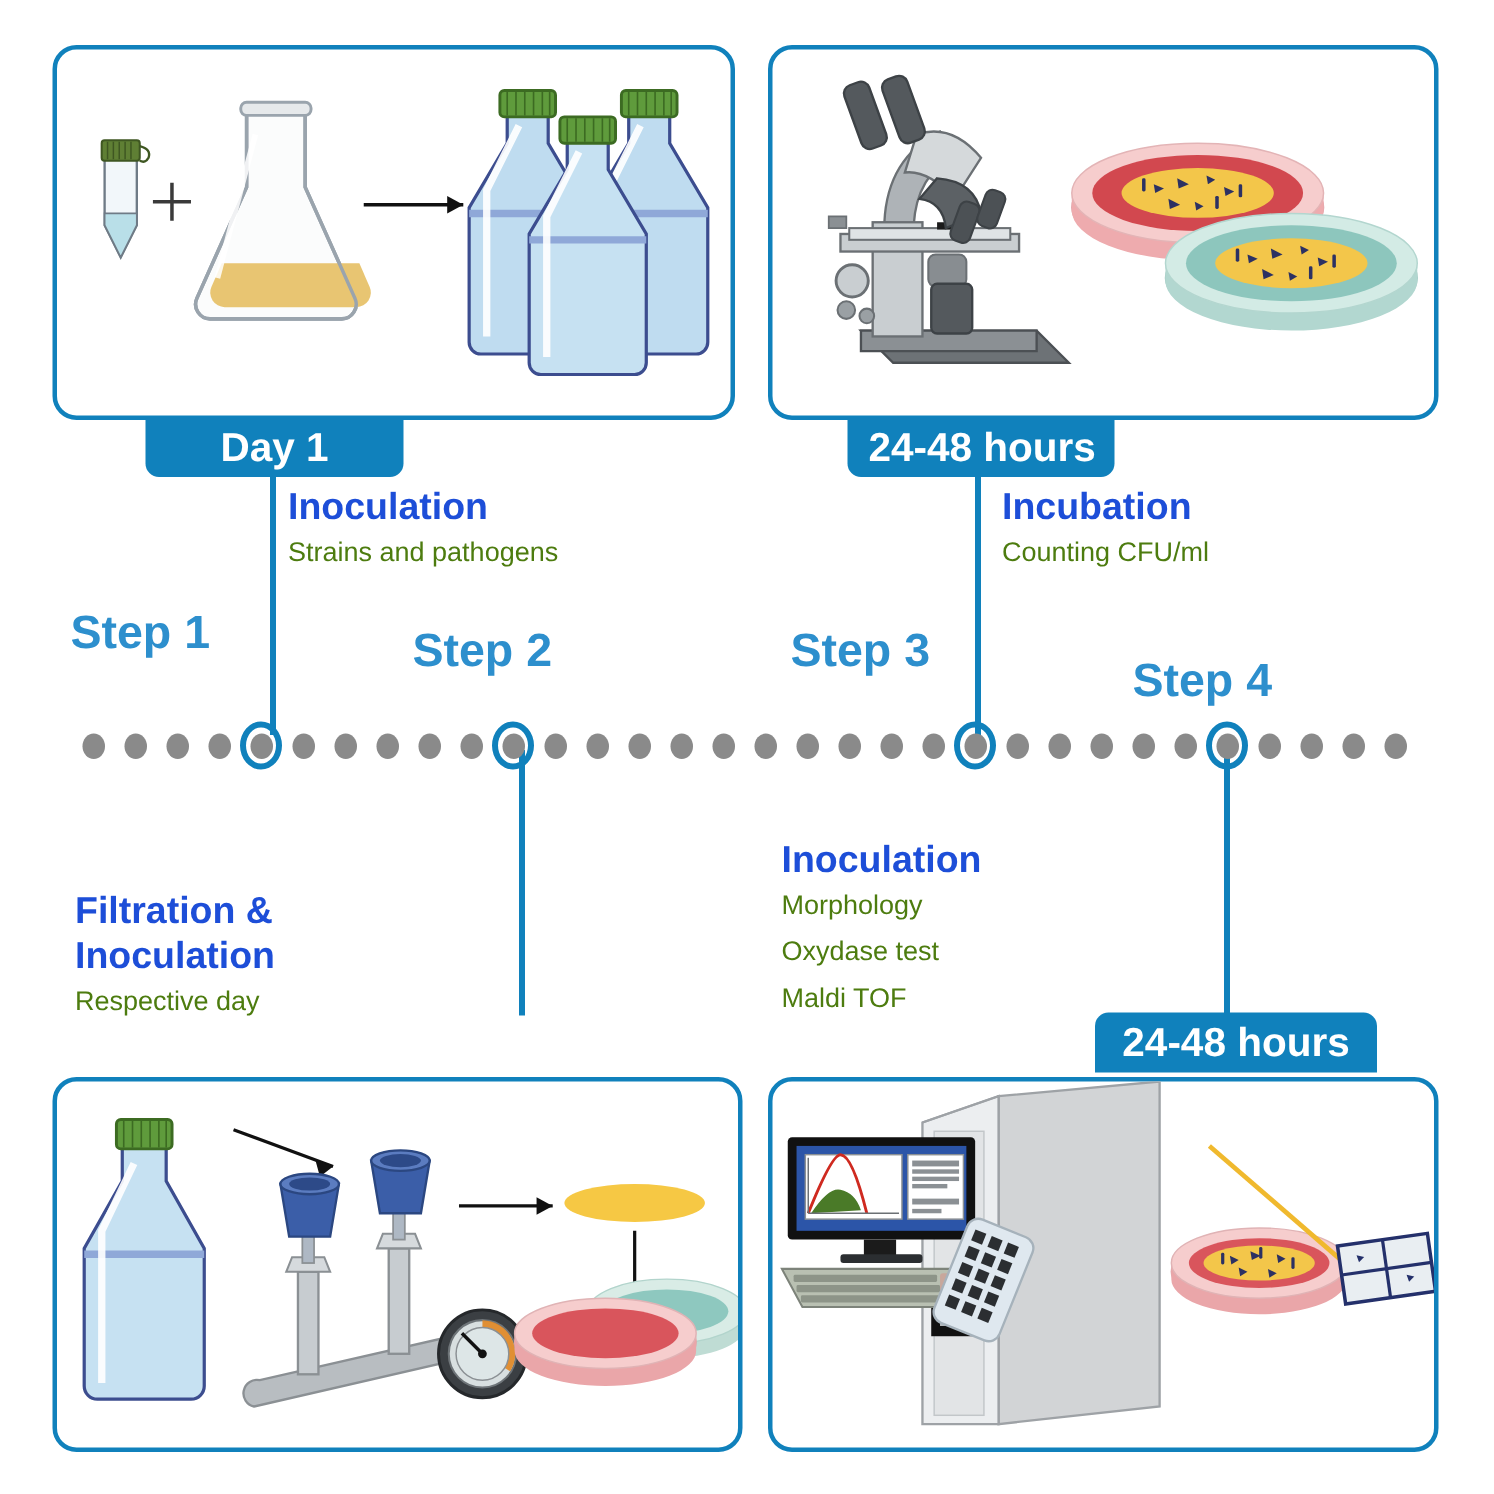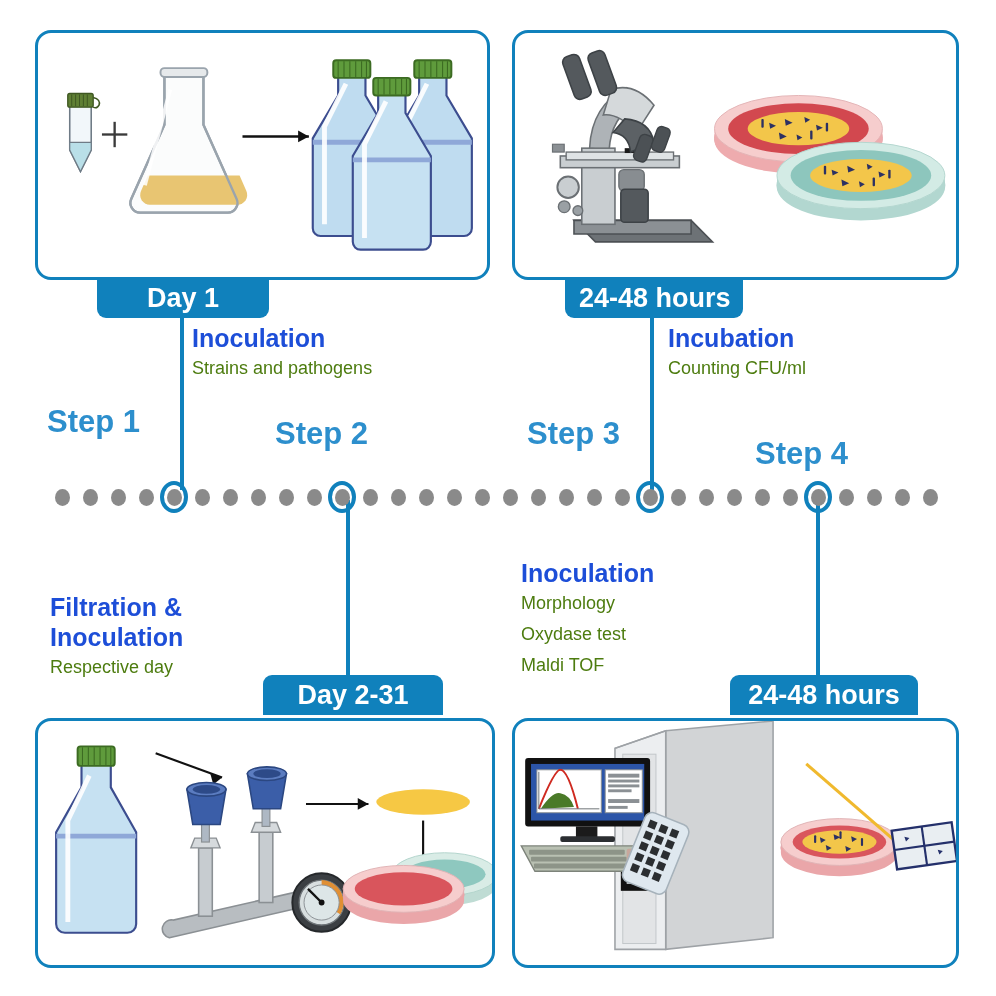--- a/index.html
+++ b/index.html
@@ -445,21 +445,20 @@
         <line x1="417" y1="108" x2="417" y2="148" stroke="#24306b" stroke-width="2.2"></line>
         <line x1="386" y1="128" x2="448" y2="128" stroke="#24306b" stroke-width="2.2"></line>
         <path d="M398 116 l5 2 l-4 3 z" fill="#24306b"></path>
         <path d="M430 134 l5 2 l-4 3 z" fill="#24306b"></path>
       </g>
     </svg>
   </div>
 
   <div class="badge down" id="badge-1">Day 1</div>
   <div class="badge down" id="badge-2">24-48 hours</div>
-  <div class="badge up" id="badge-3">Day 2-31</div>
   <div class="badge up" id="badge-4">24-48 hours</div>
 
   <div class="connector" id="conn-1"></div>
   <div class="connector" id="conn-2"></div>
   <div class="connector" id="conn-3"></div>
   <div class="connector" id="conn-4"></div>
 
   <div class="step-label" id="step-1">Step 1</div>
   <div class="step-label" id="step-2">Step 2</div>
   <div class="step-label" id="step-3">Step 3</div>

